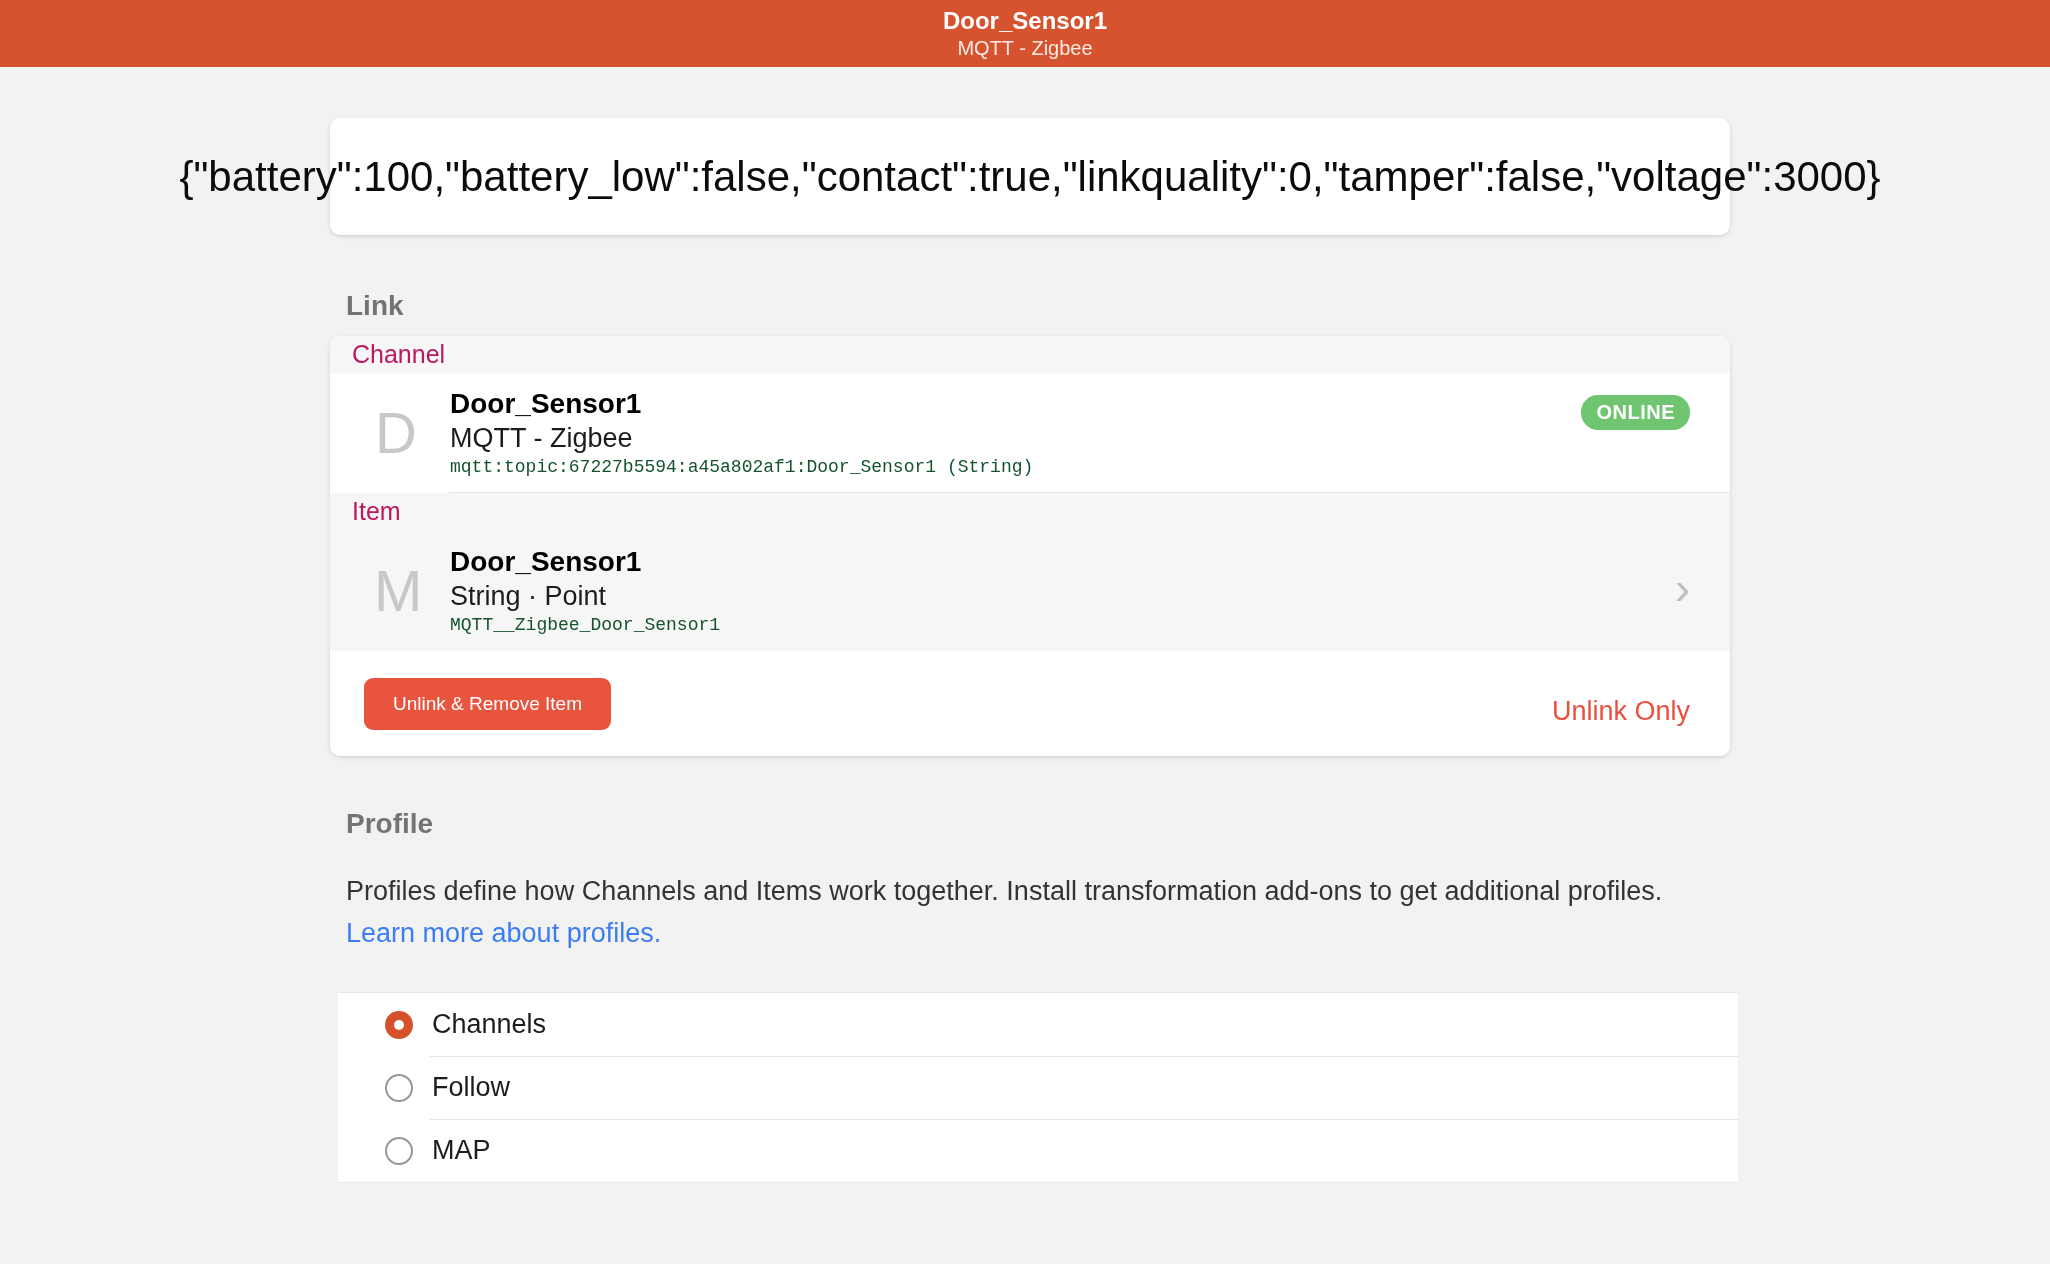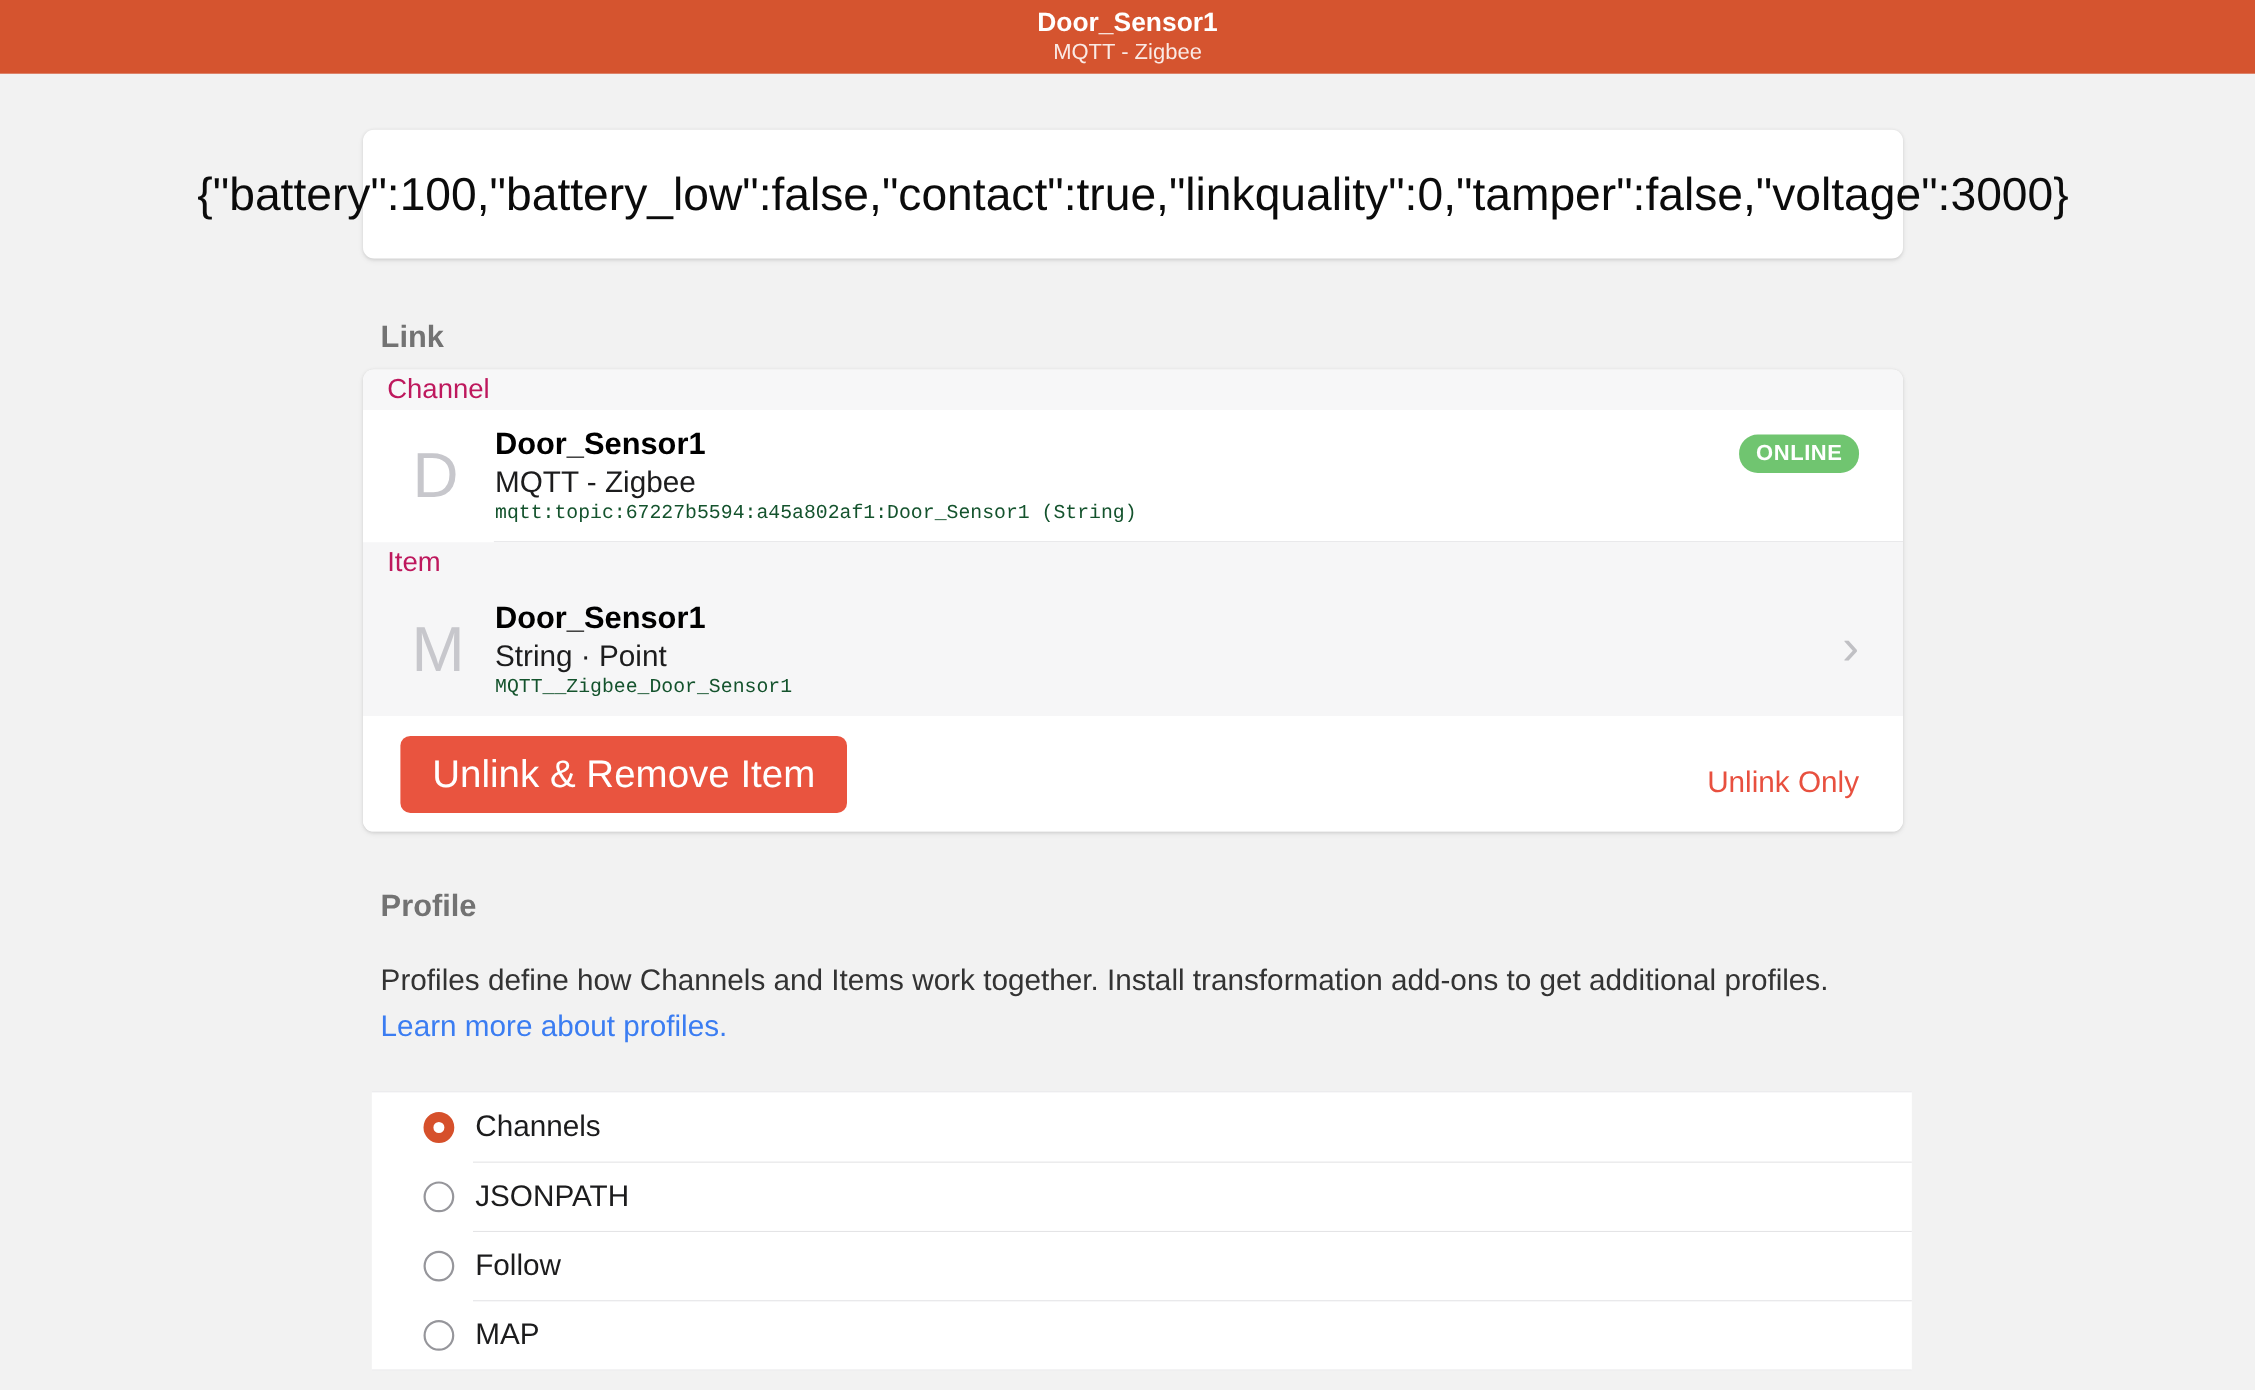--- a/index.html
+++ b/index.html
@@ -75,21 +75,21 @@
     margin-top:-6px;font-weight:400;
   }
   .divider{height:1px;background:#e4e4e6;margin-left:119px;}
   .buttons-row{
     height:105px;background:#fff;
     display:flex;align-items:center;justify-content:space-between;
     padding:0 40px 0 34px;
   }
   .btn-unlink-remove{
     background:var(--button-red);color:#fff;border:none;cursor:pointer;
-    font-family:inherit;font-size:35px;padding:15px 29px;border-radius:9px;
+    font-family:inherit;font-size:19px;padding:15px 29px;border-radius:9px;
   }
   .link-unlink-only{
     color:var(--link-red);font-size:27px;font-weight:500;cursor:pointer;text-decoration:none;margin-top:15px;
   }
   
   .profile-desc{
     margin:30px 0 0 346px;width:1335px;
     font-size:27px;line-height:42px;color:#333;
   }
   .profile-learn-link{color:var(--link-blue);cursor:pointer;text-decoration:none;}
@@ -166,24 +166,20 @@
 
   <p class="profile-desc"><span>Profiles define how Channels and Items work together. Install transformation add-ons to get additional profiles. </span><a class="profile-learn-link">Learn more about profiles.</a></p>
 
   <div class="radio-list">
     <div class="radio-row checked">
       <span class="radio-outer"></span>
       <span class="radio-label">Channels</span>
     </div>
     <div class="radio-row">
       <span class="radio-outer"></span>
-      <span class="radio-label">JSONPATH</span>
-    </div>
-    <div class="radio-row">
-      <span class="radio-outer"></span>
       <span class="radio-label">Follow</span>
     </div>
     <div class="radio-row">
       <span class="radio-outer"></span>
       <span class="radio-label">MAP</span>
     </div>
   </div>
 
 </main>
 

